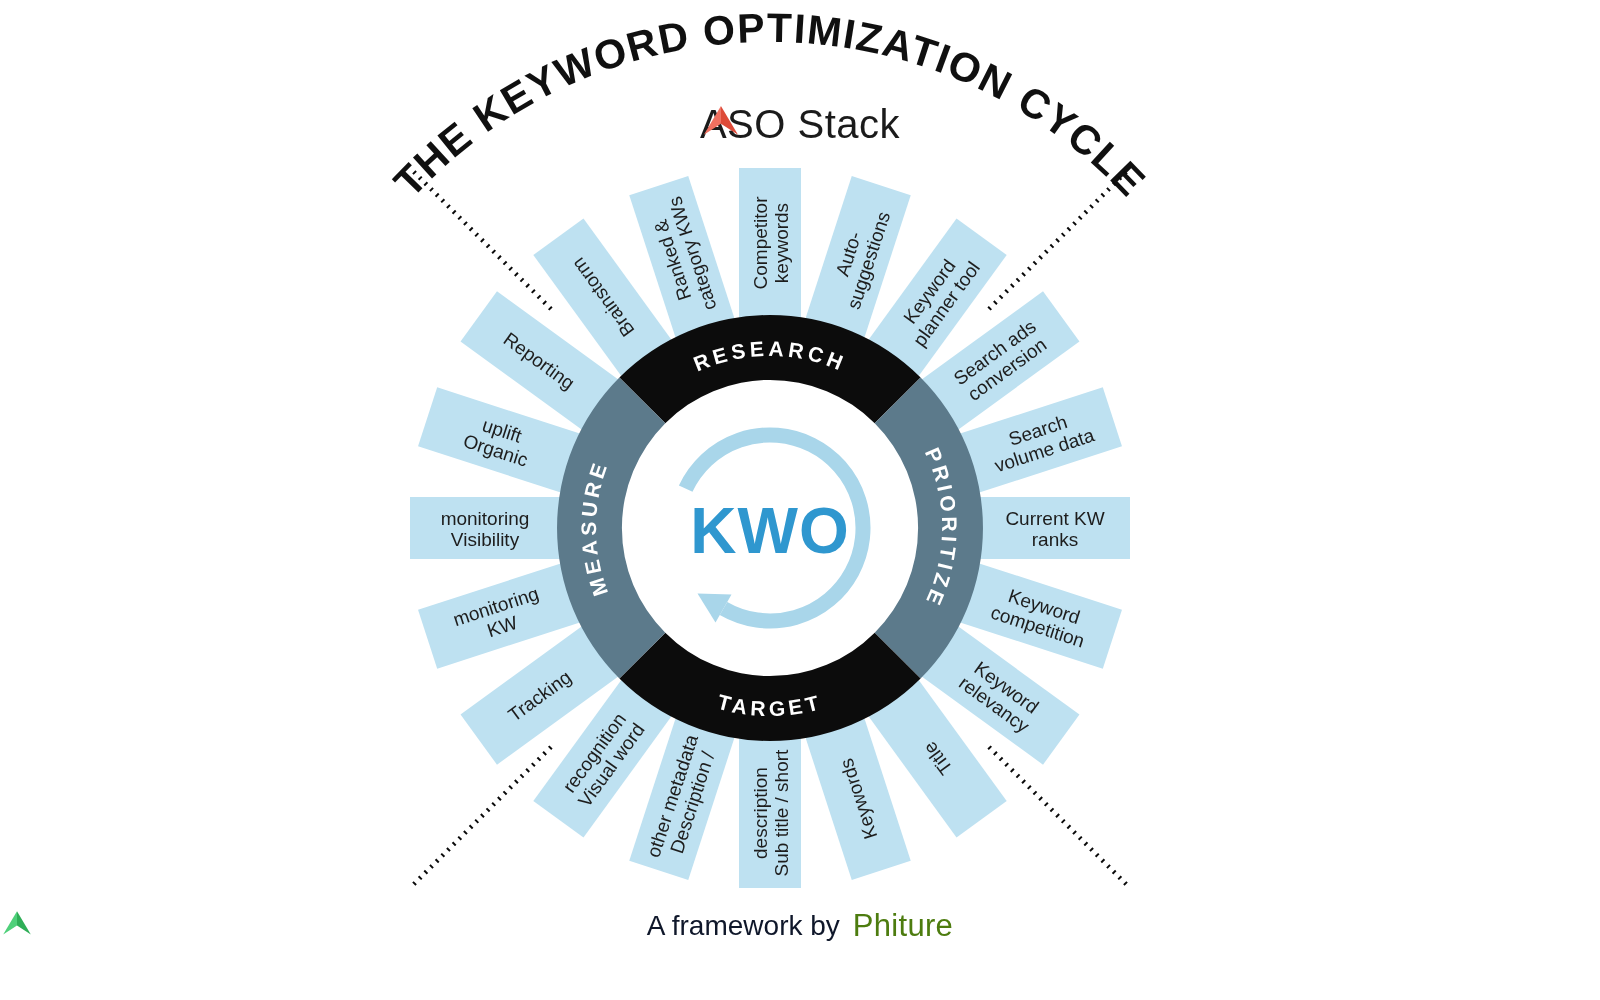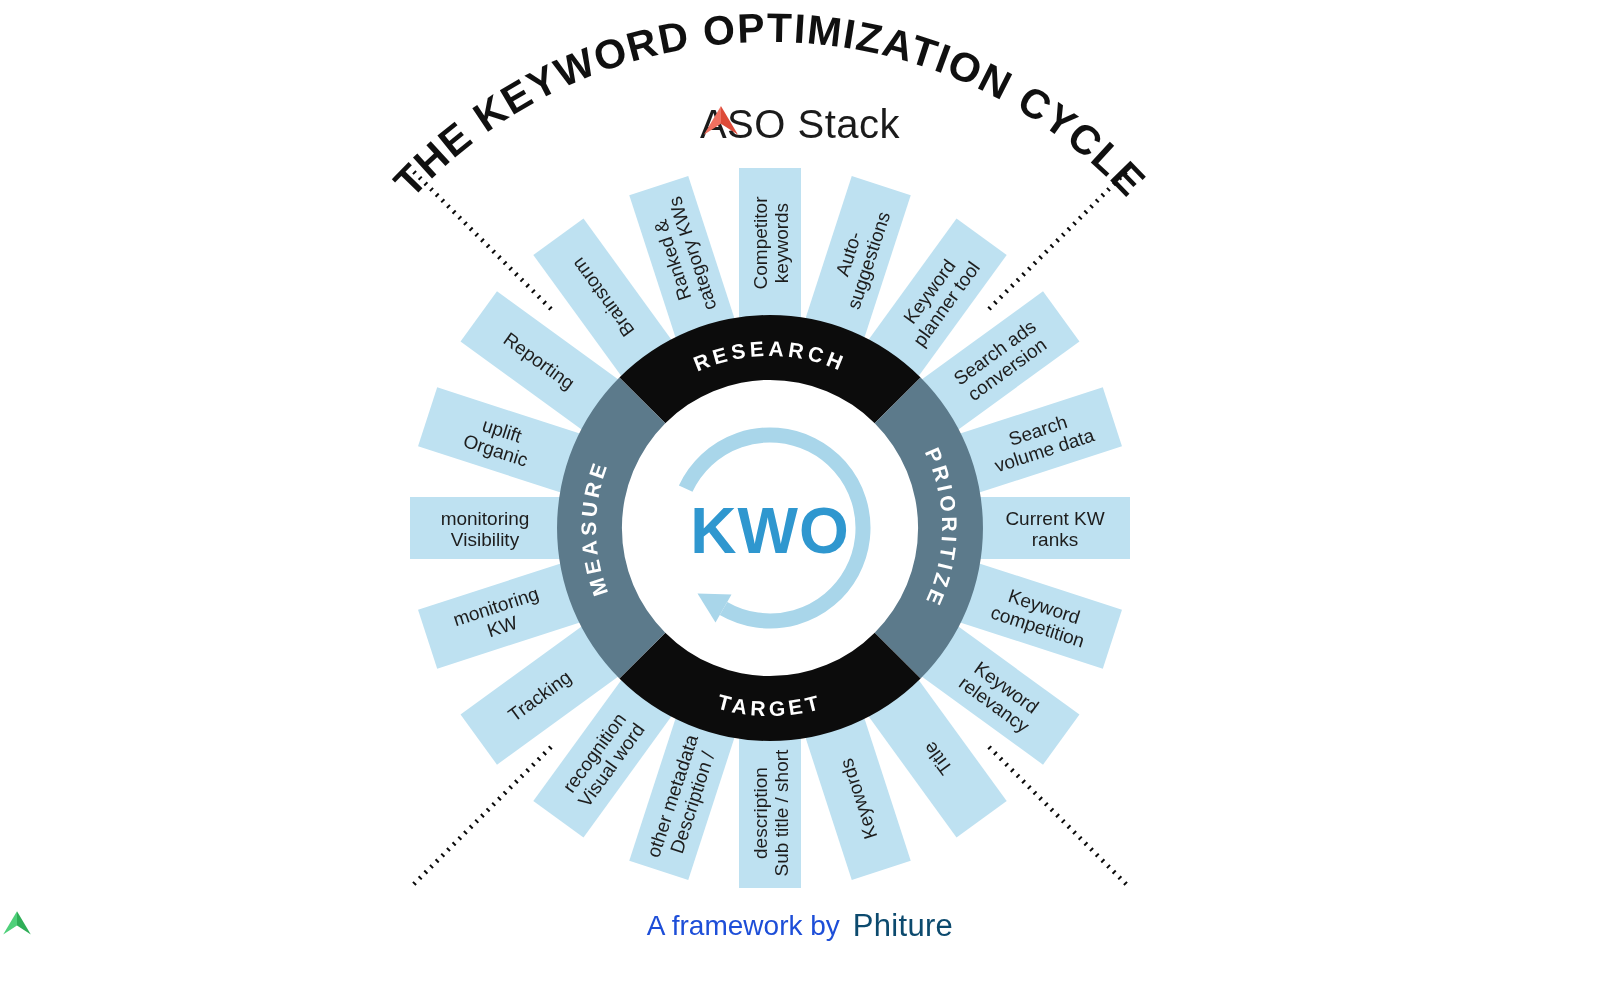--- a/index.html
+++ b/index.html
@@ -10,22 +10,22 @@
   svg text{font-family:"Liberation Sans", sans-serif;}
   .title-text{font-size:41px;font-weight:700;fill:#101010;letter-spacing:1.5px;}
   .ring-label{font-size:21px;font-weight:700;fill:#ffffff;letter-spacing:4px;}
   .spoke-label{font-size:19px;font-weight:500;fill:#1d1d1d;}
   .kwo-text{font-size:64px;font-weight:700;letter-spacing:1px;}
   .brand-row{position:absolute;left:50%;top:102px;transform:translateX(-50%);
              display:flex;align-items:center;gap:15px;z-index:5;}
   .brand-row .brand-text{font-size:40px;color:#1b1b1b;letter-spacing:0.5px;}
   .footer-row{position:absolute;left:0;top:908px;width:100%;display:flex;
               justify-content:center;align-items:center;gap:13px;z-index:5;}
-  .footer-prefix{font-size:28px;color:#1d4ed8;}
-  .footer-brand{font-size:31px;color:#0c4a6e;font-weight:500;letter-spacing:0.3px;}
+  .footer-prefix{font-size:28px;color:#0f172a;}
+  .footer-brand{font-size:31px;color:#4d7c0f;font-weight:500;letter-spacing:0.3px;}
 </style>
 </head>
 <body>
 
 <div class="stage">
 
   <div class="brand-row">
     <svg width="42" height="42" viewBox="0 0 32 32">
       <polygon points="16,3 16,16.5 3,25" fill="#ef7060"></polygon>
       <polygon points="16,3 29,25 16,16.5" fill="#dd4a38"></polygon>

